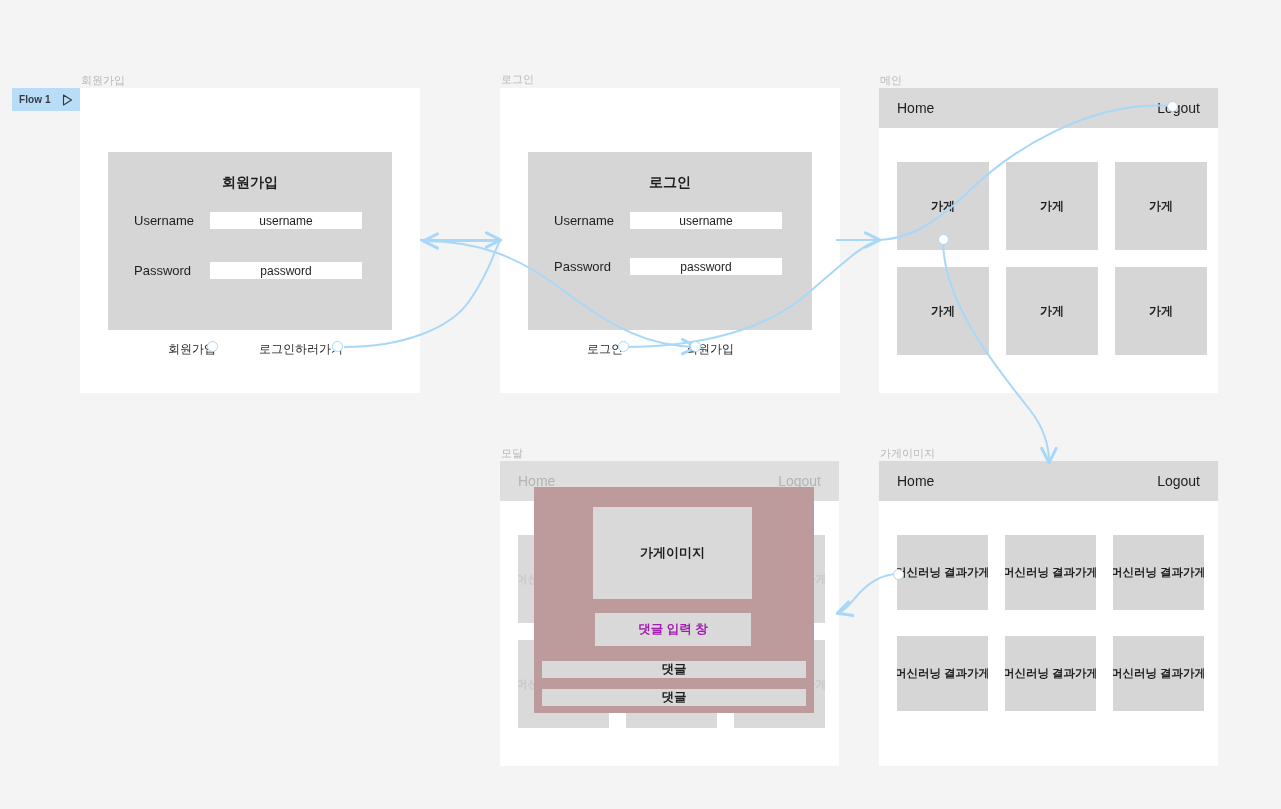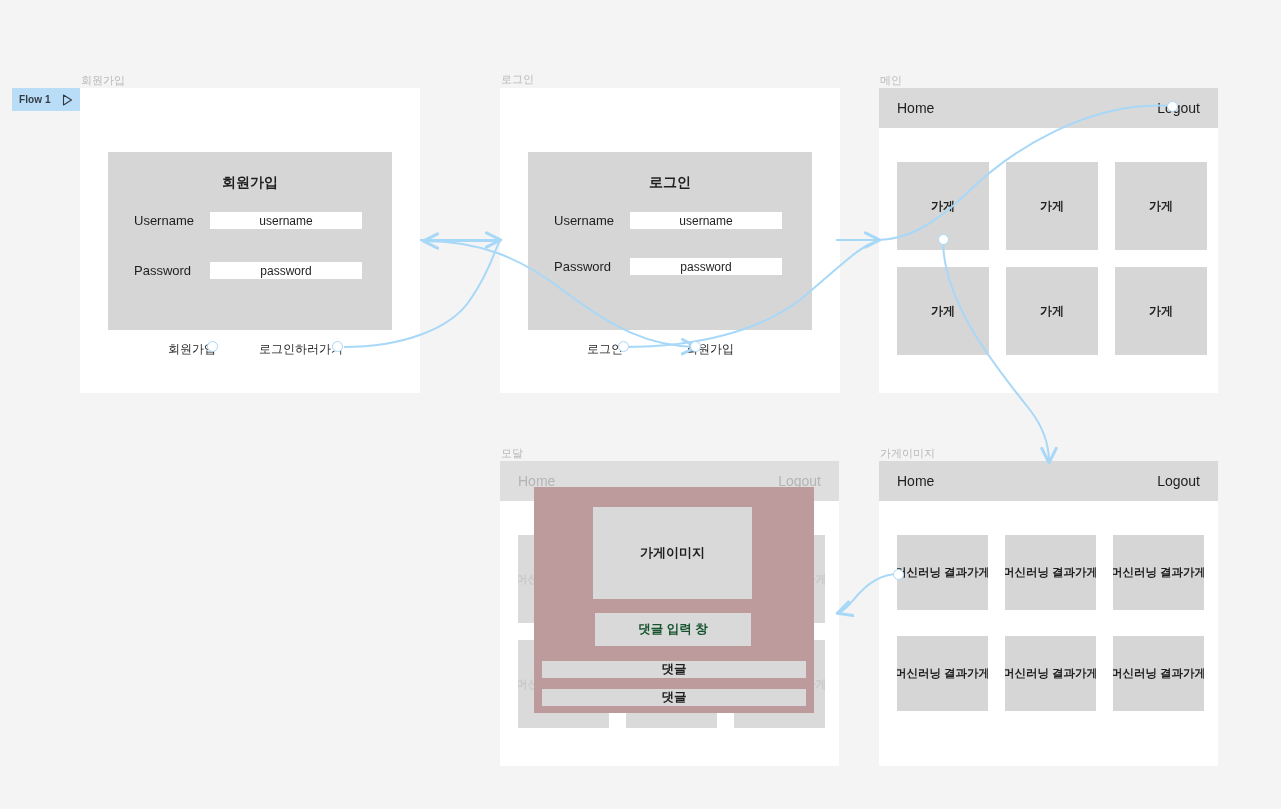--- a/index.html
+++ b/index.html
@@ -158,21 +158,21 @@
     color: #1e1e1e;
   }
   .modal-input {
     position: absolute;
     background: #d9d9d9;
     display: flex;
     align-items: center;
     justify-content: center;
     font-size: 12.5px;
     font-weight: bold;
-    color: #14532d;
+    color: #a21caf;
   }
   .modal-comment {
     position: absolute;
     background: #d9d9d9;
     display: flex;
     align-items: center;
     justify-content: center;
     font-size: 12.5px;
     font-weight: bold;
     color: #1e1e1e;

